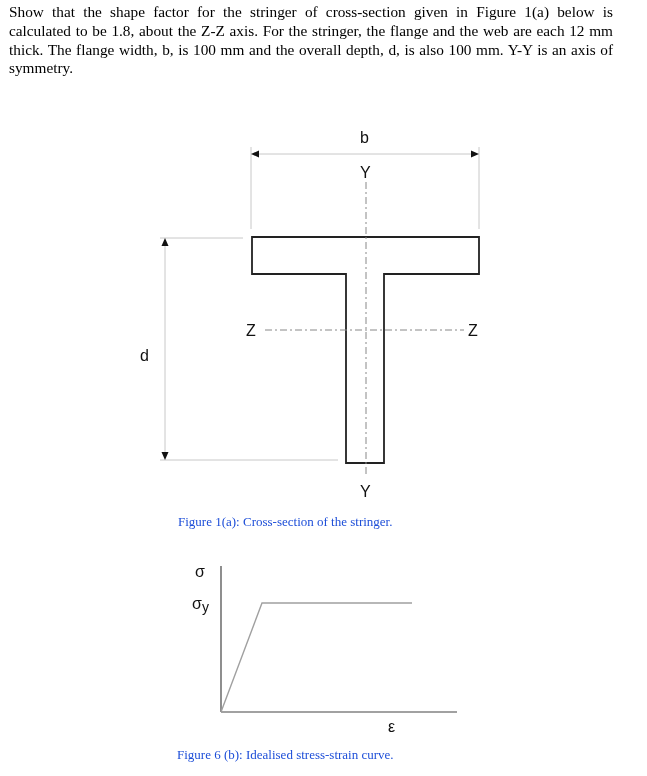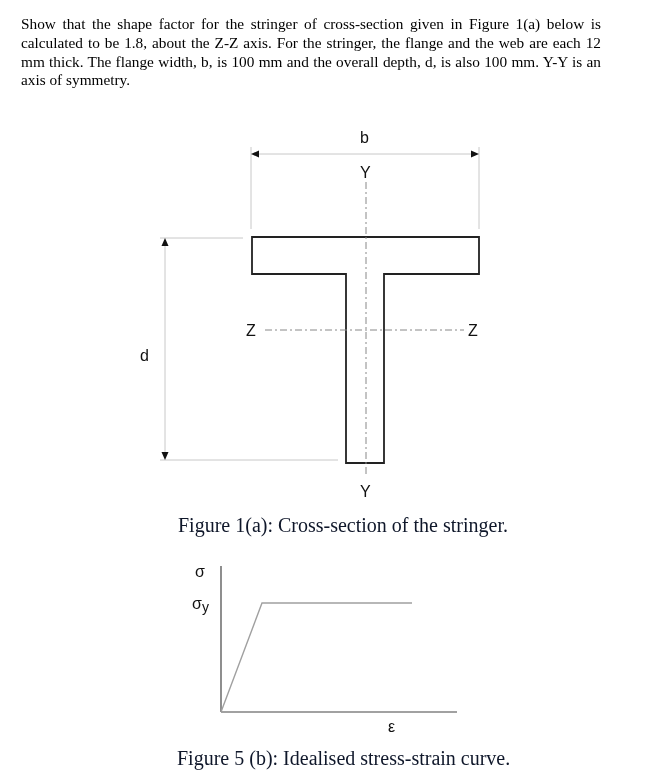--- a/index.html
+++ b/index.html
@@ -2,24 +2,24 @@
 <html><head>
   <meta charset="utf-8">
   <style>
     html, body { margin: 0; padding: 0; background: #ffffff; }
     body { width: 647px; height: 776px; position: relative; overflow: hidden; }
     .para {
       position: absolute; left: 9px; top: 3px; width: 604px;
       font-family: "Liberation Serif", serif; font-size: 15.3px; line-height: 18.8px;
       color: #000; text-align: justify; margin: 0;
     }
-    .para p { margin: 12px; }
+    .para p { margin: 0; }
     .caption {
-      position: absolute; font-family: "Liberation Serif", serif; font-size: 20px;
-      color: #0f172a; white-space: nowrap;
+      position: absolute; font-family: "Liberation Serif", serif; font-size: 13px;
+      color: #1d4ed8; white-space: nowrap;
     }
     svg { position: absolute; left: 0; top: 0; }
     .lbl { font-family: "Liberation Sans", sans-serif; font-size: 16px; fill: #111; }
   </style>
 </head>
 <body>
 
 <div class="para">
   <p>Show that the shape factor for the stringer of cross-section given in Figure 1(a) below is calculated to be 1.8, about the Z-Z axis. For the stringer, the flange and the web are each 12 mm thick. The flange width, b, is 100 mm and the overall depth, d, is also 100 mm. Y-Y is an axis of symmetry.</p>
 </div>
@@ -58,13 +58,13 @@
     <line x1="221" y1="566" x2="221" y2="712" stroke="#444" stroke-width="1.2"></line>
     <line x1="221" y1="712" x2="457" y2="712" stroke="#444" stroke-width="1.2"></line>
     <polyline points="221,712 262,603 412,603" fill="none" stroke="#a0a0a0" stroke-width="1.4"></polyline>
     <text class="lbl" x="195" y="577">σ</text>
     <text class="lbl" x="192" y="609"><tspan>σ</tspan><tspan dy="3" font-size="14">y</tspan></text>
     <text class="lbl" x="388" y="732">ε</text>
   </g>
 </svg>
 
 <div class="caption" style="left:178px; top:514px;">Figure 1(a): Cross-section of the stringer.</div>
-<div class="caption" style="left:177px; top:747px;">Figure 5 (b): Idealised stress-strain curve.</div>
+<div class="caption" style="left:177px; top:747px;">Figure 6 (b): Idealised stress-strain curve.</div>
 
 </body></html>

